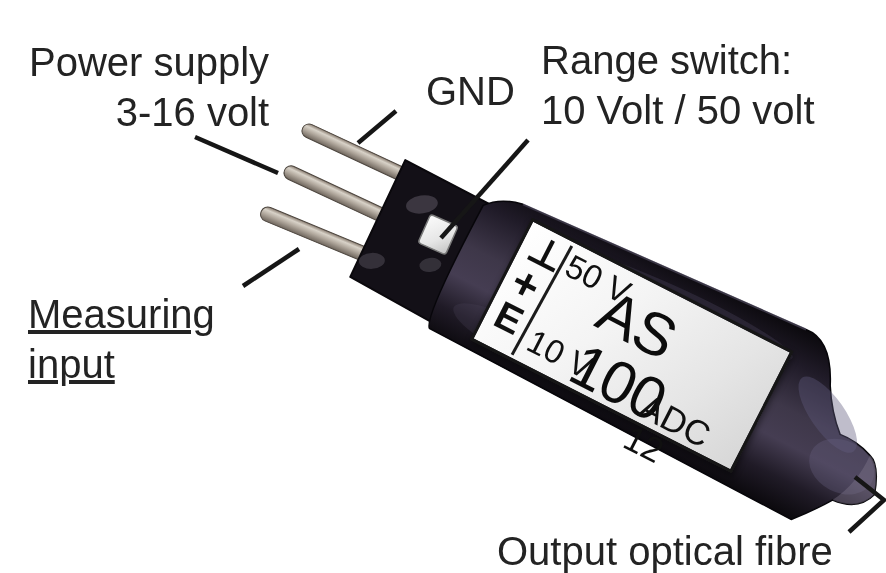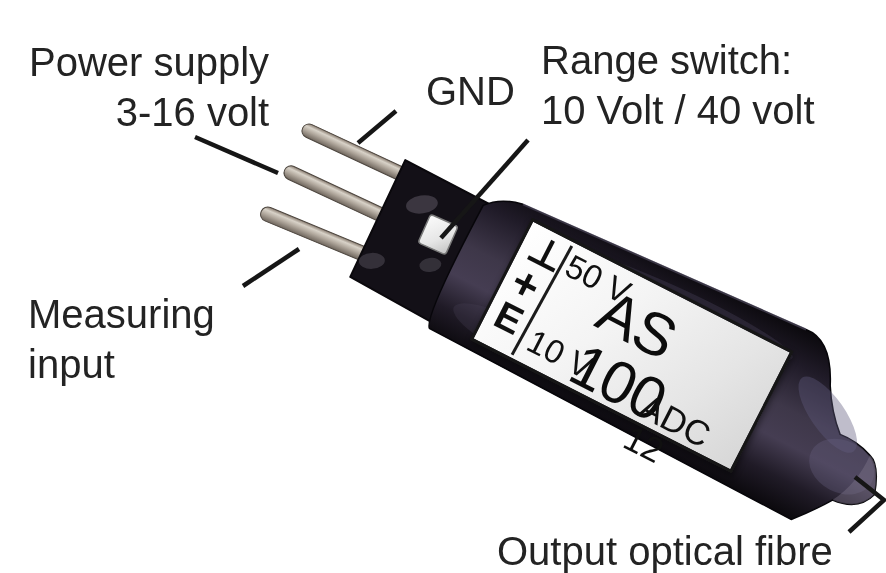--- a/index.html
+++ b/index.html
@@ -112,18 +112,18 @@
     <line x1="396" y1="111" x2="358" y2="143" stroke="#161616" stroke-width="4.5"></line>
     <line x1="528" y1="140" x2="441" y2="238" stroke="#161616" stroke-width="4.5"></line>
     <line x1="243" y1="286" x2="299" y2="249" stroke="#161616" stroke-width="4.5"></line>
     <polyline points="855,477 884,500 849,532" fill="none" stroke="#161616" stroke-width="4.5"></polyline>
   </svg>
 
   <div class="callout" style="left:29px;top:38px;text-align:right;">Power supply
 3-16 volt</div>
   <div class="callout" style="left:378px;top:67px;margin-left:48px;">GND</div>
   <div class="callout" style="left:541px;top:36px;">Range switch:
-10 Volt / 40 volt</div>
-  <div class="callout" style="left:28px;top:290px;">Measuring
+10 Volt / 50 volt</div>
+  <div class="callout" style="left:28px;top:290px;text-decoration:underline;">Measuring
 input</div>
   <div class="callout" style="left:497px;top:527px;">Output optical fibre</div>
 
 </div>
 
 </body></html>

